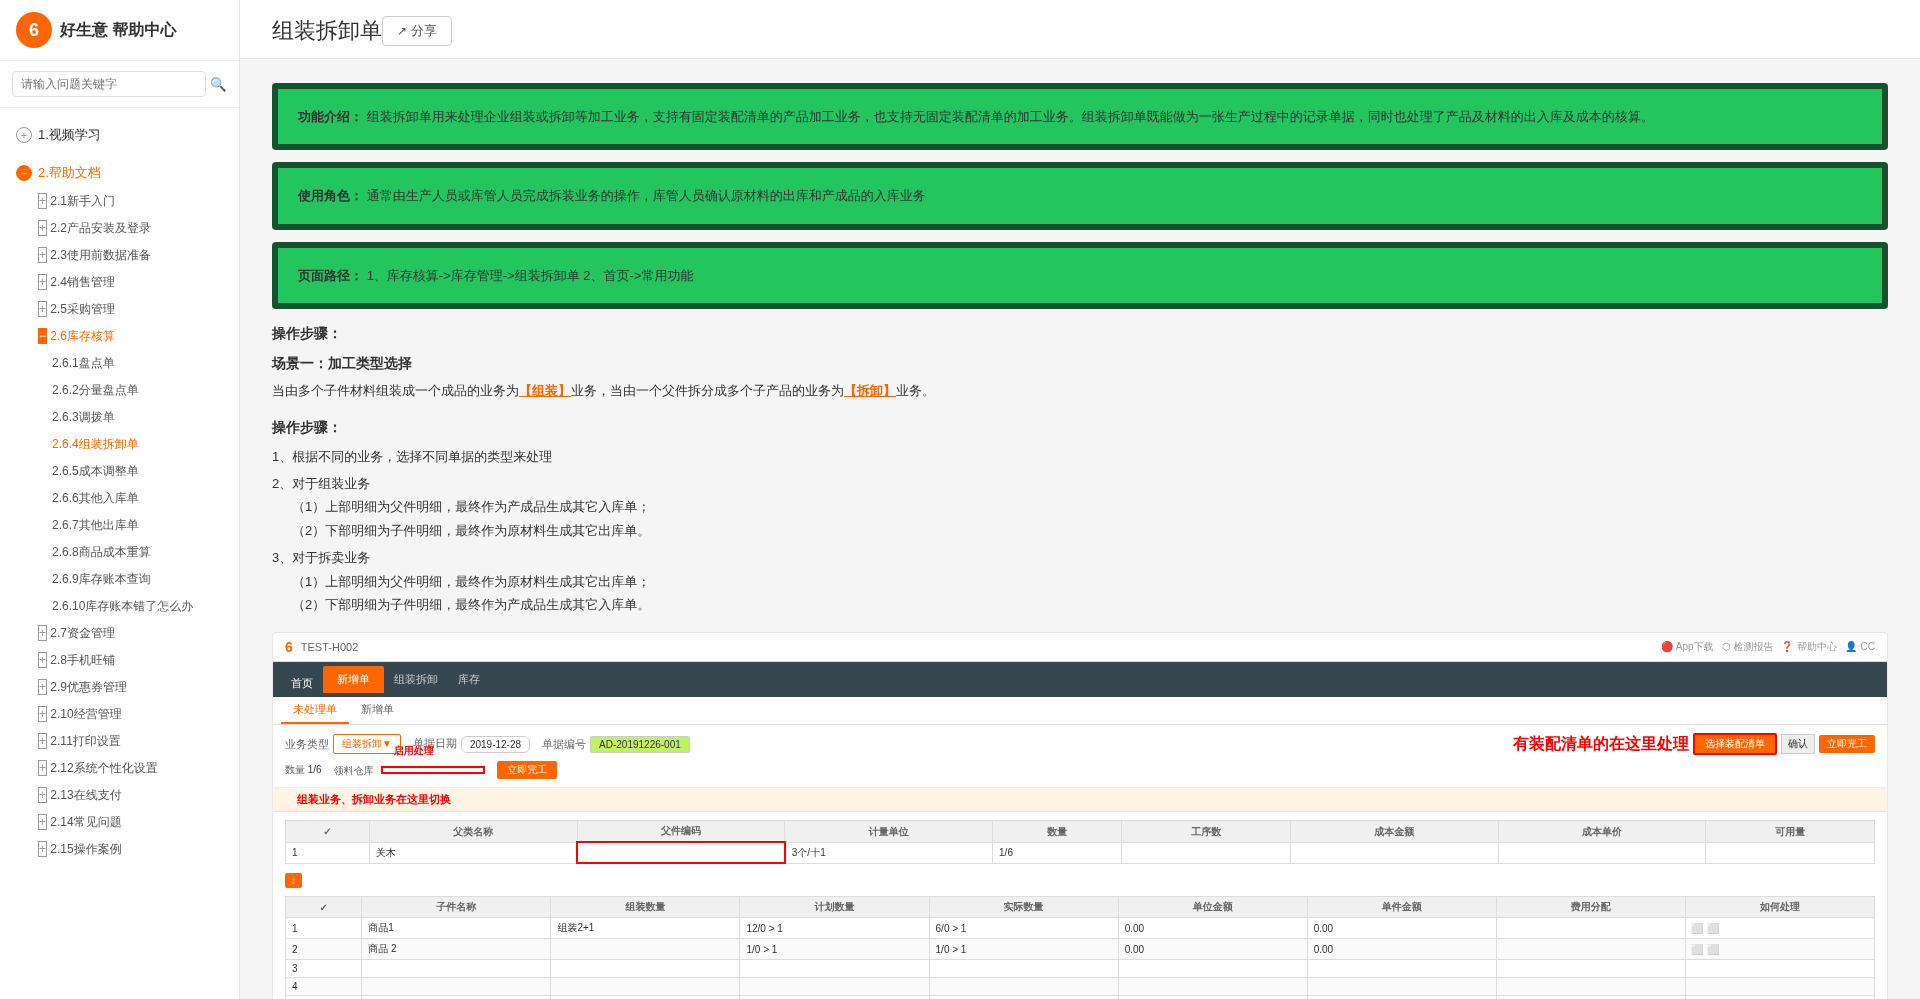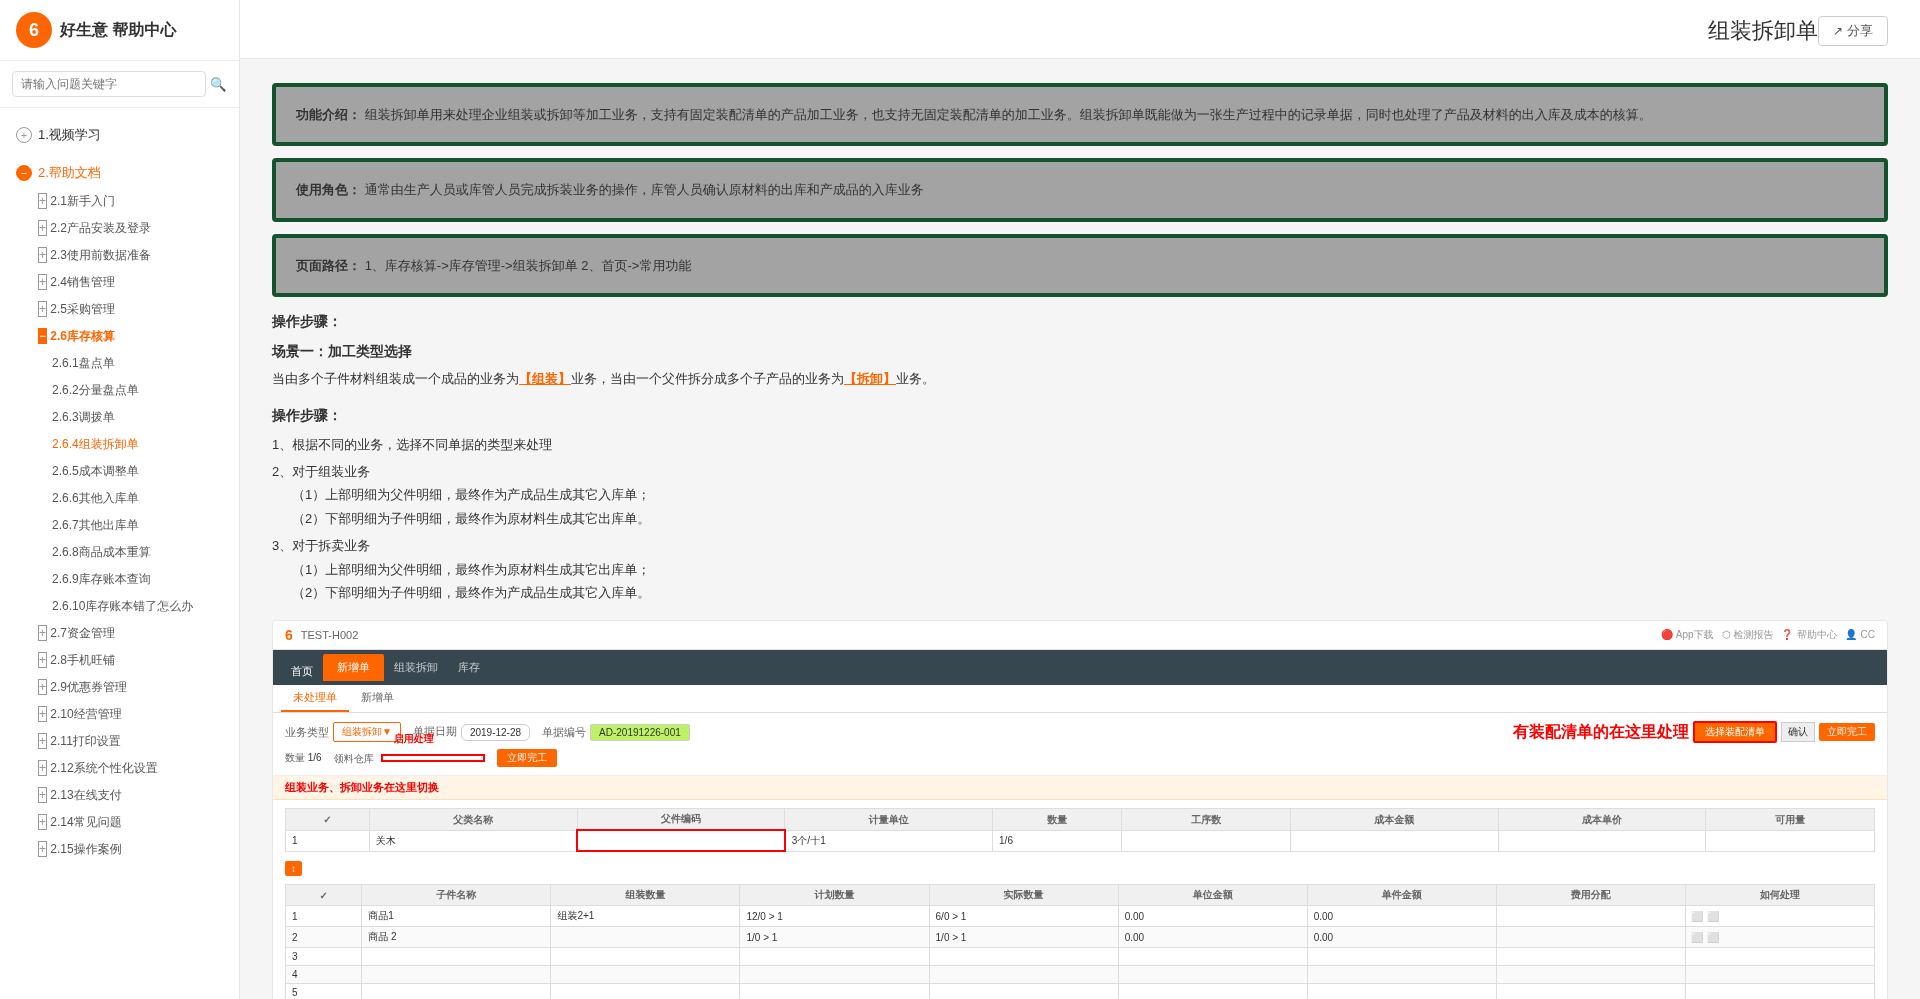--- a/index.html
+++ b/index.html
@@ -112,21 +112,21 @@
       overflow-y: auto;
       background: #f5f5f5;
       padding: 0;
     }
     .content-header {
       background: #fff;
       padding: 16px 32px 12px;
       border-bottom: 1px solid #e8e8e8;
       display: flex;
       align-items: center;
-      justify-content: flex-end;
+      justify-content: flex-start;
     }
     .page-title {
       font-size: 22px;
       font-weight: 500;
       color: #333;
     }
     .share-btn {
       border: 1px solid #ccc;
       background: #fff;
       padding: 5px 14px;
@@ -135,28 +135,28 @@
       font-size: 13px;
       color: #555;
       display: flex;
       align-items: center;
       gap: 4px;
     }
     .content-body {
       padding: 24px 32px;
     }
     .info-block {
-      background: #a3a3a3;
+      background: #22c55e;
       border-radius: 4px;
       padding: 16px 20px;
       margin-bottom: 12px;
       font-size: 13px;
       line-height: 1.8;
       color: #333;
-      border: 4px solid #14532d;
+      border: 6px solid #14532d;
     }
     .ops-title {
       font-size: 14px;
       font-weight: bold;
       color: #333;
       margin: 16px 0 8px;
     }
     .scene-title {
       font-size: 14px;
       font-weight: bold;
@@ -274,21 +274,21 @@
         <span>2.4销售管理</span>
       </div>
 
       <div class="nav-sub-item">
         <span class="icon icon-plus">+</span>
         <span>2.5采购管理</span>
       </div>
 
       <div class="nav-sub-item">
         <span class="icon icon-minus" style="background:#f60;color:#fff;border-color:#f60;">−</span>
-        <span style="color:#f60;font-weight:bold;">2.6库存核算</span>
+        <span style="color:#f60;">2.6库存核算</span>
       </div>
 
       <div class="nav-sub-sub-item">2.6.1盘点单</div>
       <div class="nav-sub-sub-item">2.6.2分量盘点单</div>
       <div class="nav-sub-sub-item">2.6.3调拨单</div>
       <div class="nav-sub-sub-item active">2.6.4组装拆卸单</div>
       <div class="nav-sub-sub-item">2.6.5成本调整单</div>
       <div class="nav-sub-sub-item">2.6.6其他入库单</div>
       <div class="nav-sub-sub-item">2.6.7其他出库单</div>
       <div class="nav-sub-sub-item">2.6.8商品成本重算</div>
@@ -441,21 +441,21 @@
 
             <div style="position:relative;">
               <span style="font-size:10px;color:#666;">领料仓库</span>
               <span style="border:2px solid red;background:#fff;padding:2px 50px;display:inline-block;font-size:10px;margin-left:4px;"></span>
               <div style="position:absolute;top:-18px;left:60px;color:red;font-size:10px;font-weight:bold;white-space:nowrap;">启用处理</div>
             </div>
             <span style="background:#f60;color:#fff;padding:2px 10px;font-size:10px;border-radius:2px;cursor:pointer;">立即完工</span>
           </div>
         </div>
 
-        <div style="padding:4px 12px;background:#fff4e5;border-bottom:1px solid #ffe0b2;display:flex;align-items:center;gap:8px;">
+        <div style="padding:4px 24px;background:#fff4e5;border-bottom:1px solid #ffe0b2;display:flex;align-items:center;gap:8px;">
           <span style="color:red;font-size:11px;font-weight:bold;">组装业务、拆卸业务在这里切换</span>
         </div>
 
         <div style="padding:4px 12px;background:#fff;">
           <table class="mock-table">
             <thead>
               <tr>
                 <th>✓</th>
                 <th>父类名称</th>
                 <th>父件编码</th>

